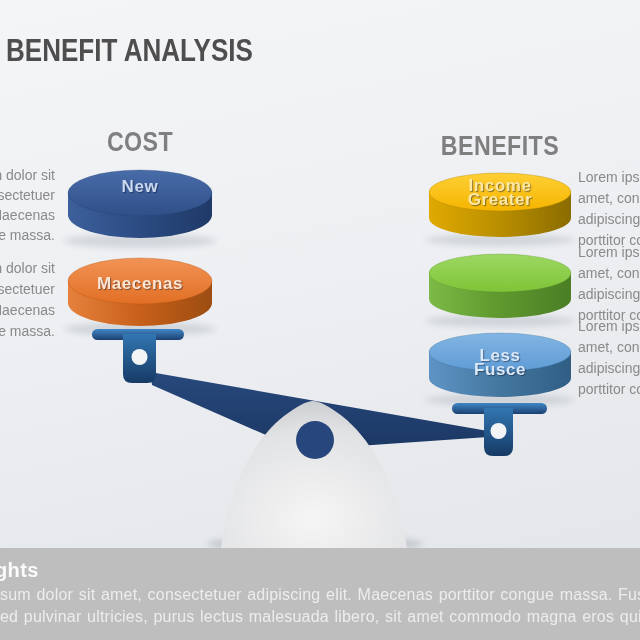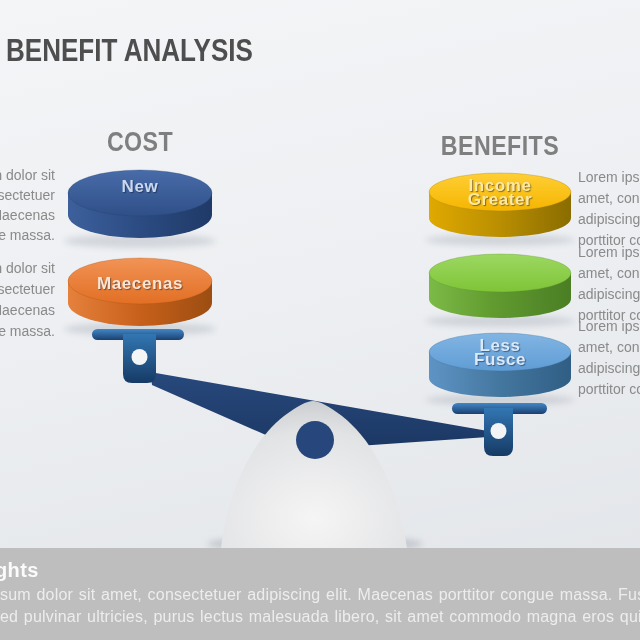--- a/index.html
+++ b/index.html
@@ -166,21 +166,21 @@
 </div>
 <div class="disc-label" style="left:65px;top:277px;color:#FCE5D2;">
   <div>Maecenas</div>
 </div>
 <div class="disc-label" style="left:425px;top:179px;color:#FFE9A2;">
   <div>Income</div>
   <div>Greater</div>
 </div>
 <div class="disc-label" style="left:425px;top:260px;color:#EDF6E3;">
 </div>
-<div class="disc-label" style="left:425px;top:339px;color:#DCE9F8;">
+<div class="disc-label" style="left:425px;top:349px;color:#DCE9F8;">
   <div>Less</div>
   <div>Fusce</div>
 </div>
 
 <div class="note note-left" style="top:165px;">
   <div>um dolor sit</div>
   <div>consectetuer</div>
   <div>it. Maecenas</div>
   <div>ngue massa.</div>
 </div>

